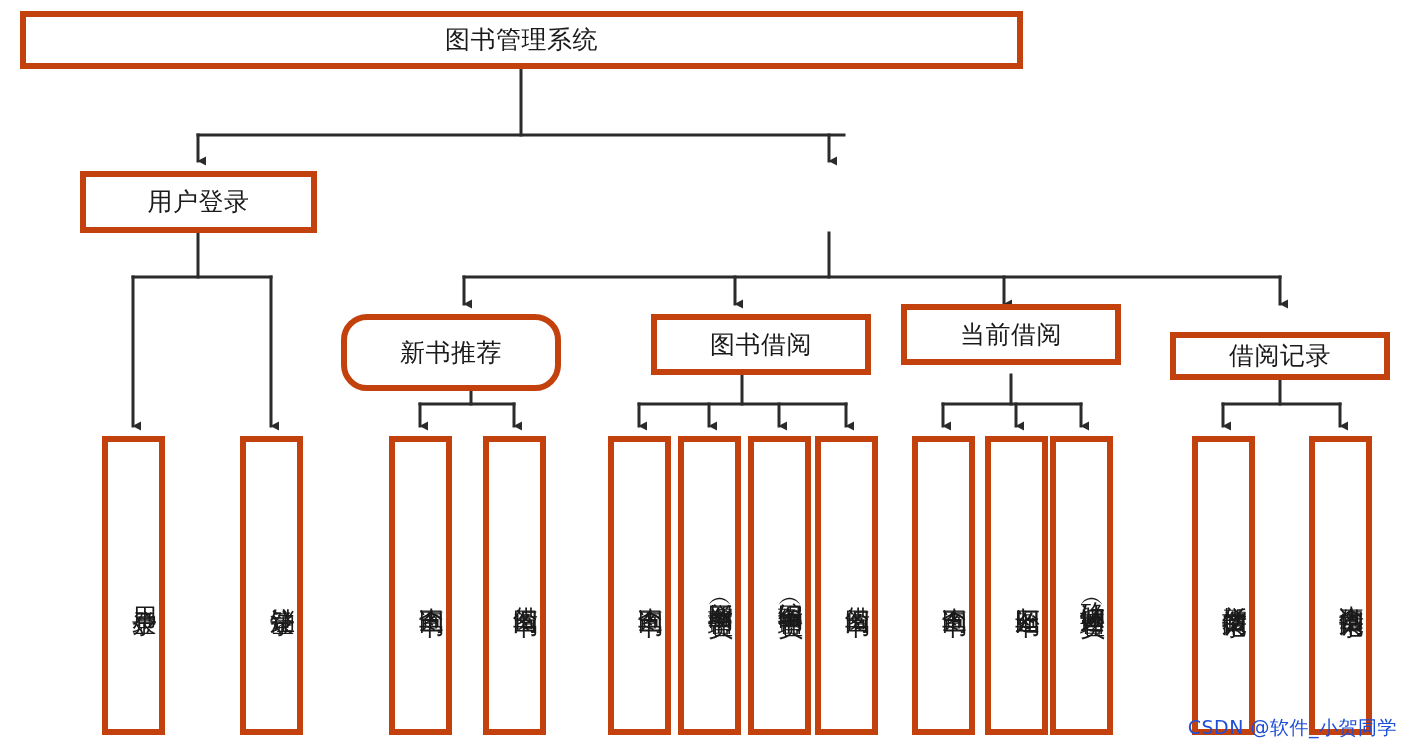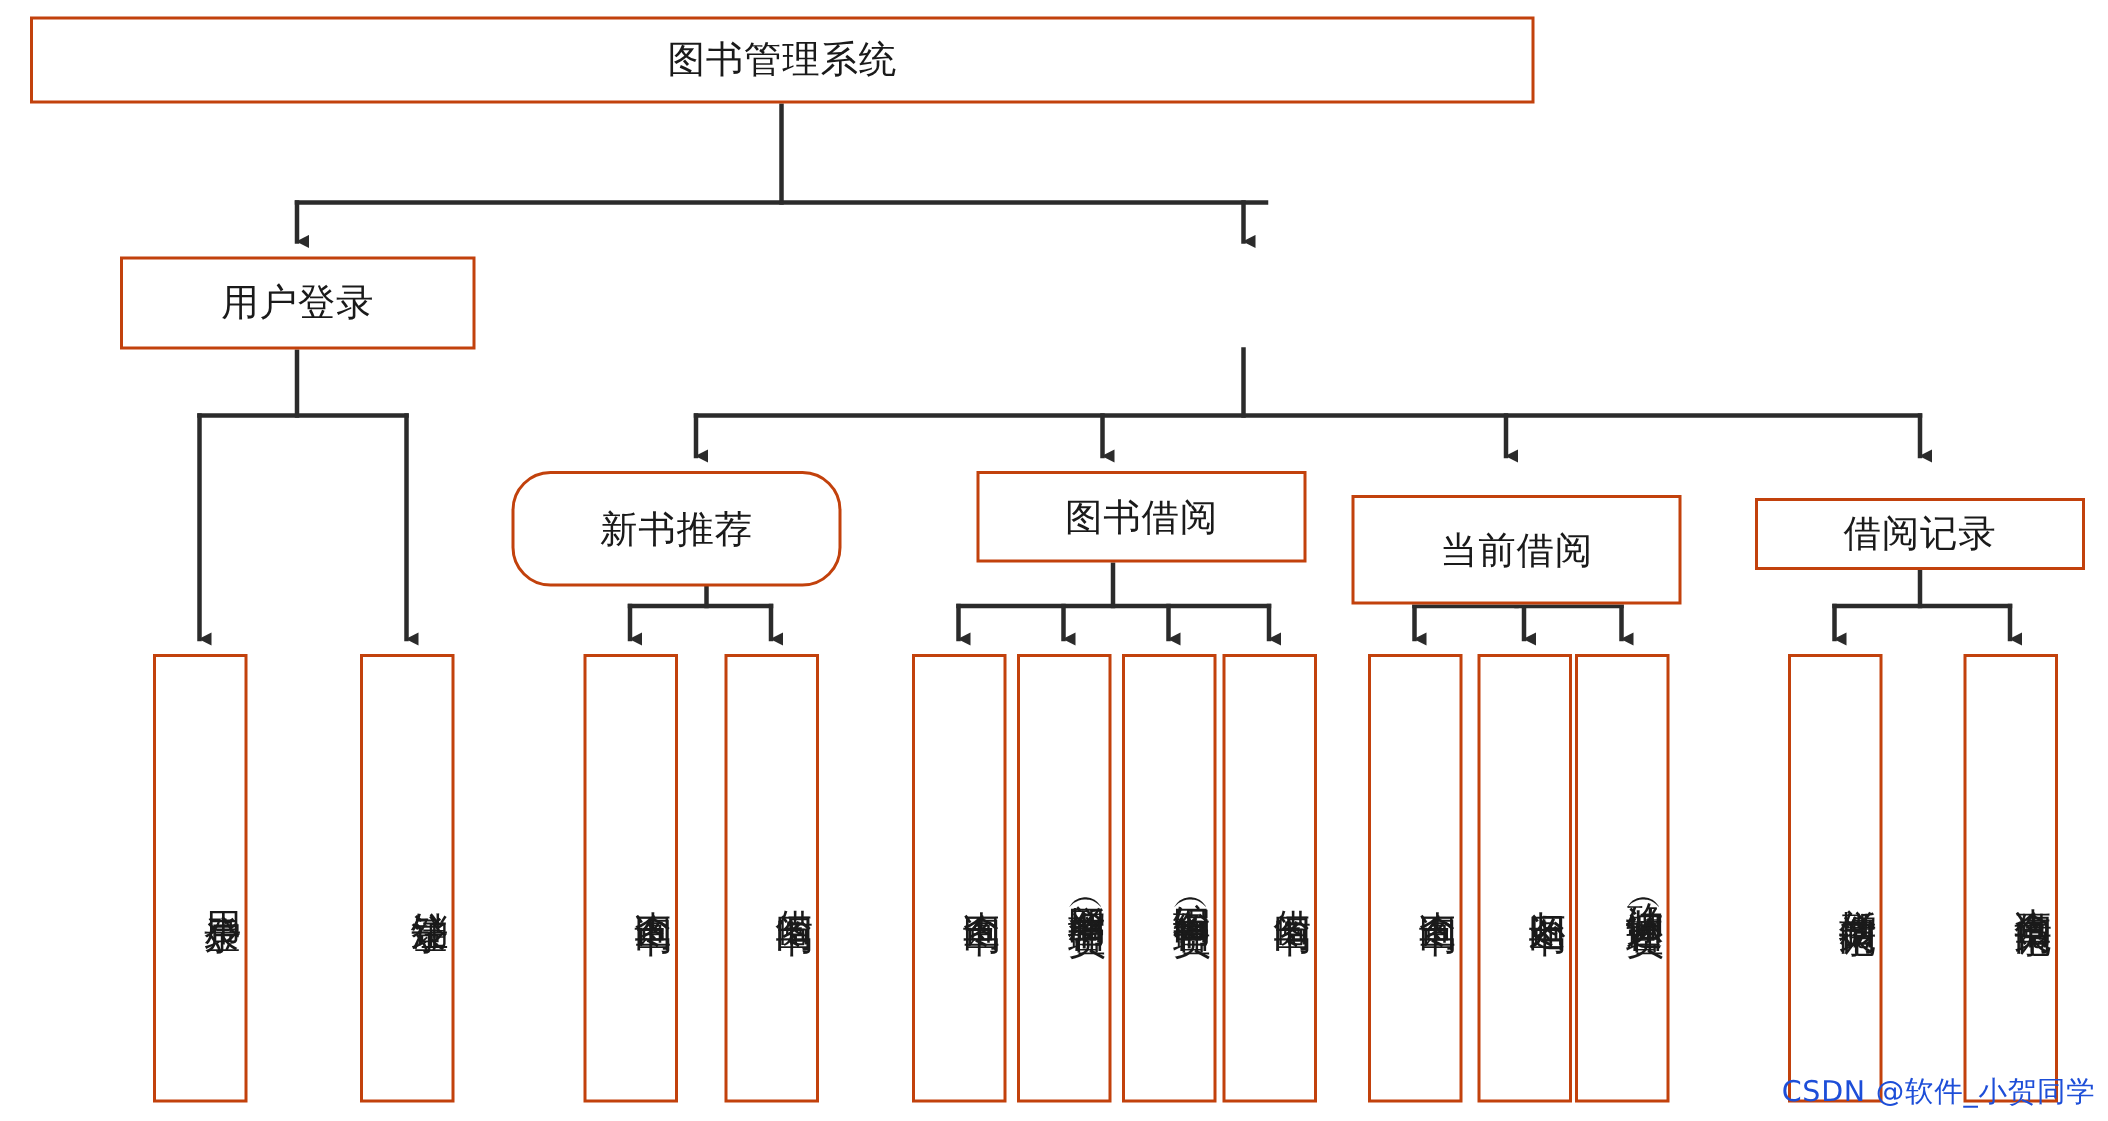--- a/index.html
+++ b/index.html
@@ -23,21 +23,21 @@
     left: 0;
     top: 0;
     width: 1405px;
     height: 747px;
     pointer-events: none;
   }
   .node {
     position: absolute;
     box-sizing: border-box;
     background: #ffffff;
-    border: 2px solid #c2410c;
+    border: 6px solid #c2410c;
     display: flex;
     align-items: center;
     justify-content: center;
     color: #1a1a1a;
   }
   .node-h {
     font-size: 25px;
     line-height: 1.2;
     letter-spacing: 0.5px;
     white-space: nowrap;
@@ -130,21 +130,21 @@
   <div class="node node-h" style="left:80px; top:171px; width:237px; height:62px;">
     <span>用户登录</span>
   </div>
 
   <div class="node node-h" style="left:341px; top:314px; width:220px; height:77px;border-radius:26px;">
     <span>新书推荐</span>
   </div>
   <div class="node node-h" style="left:632px; top:314px; width:220px; height:61px;margin-left:19px;">
     <span>图书借阅</span>
   </div>
-  <div class="node node-h" style="left:901px; top:330px; width:220px; height:73px;">
+  <div class="node node-h" style="left:901px; top:304px; width:220px; height:61px;">
     <span>当前借阅</span>
   </div>
   <div class="node node-h" style="left:1170px; top:332px; width:220px; height:48px;">
     <span>借阅记录</span>
   </div>
 
   <div class="node node-v" style="left:102px; top:436px; width:63px; height:299px;">
     <span class="vtext">用户登录</span>
   </div>
   <div class="node node-v" style="left:240px; top:436px; width:63px; height:299px;">

